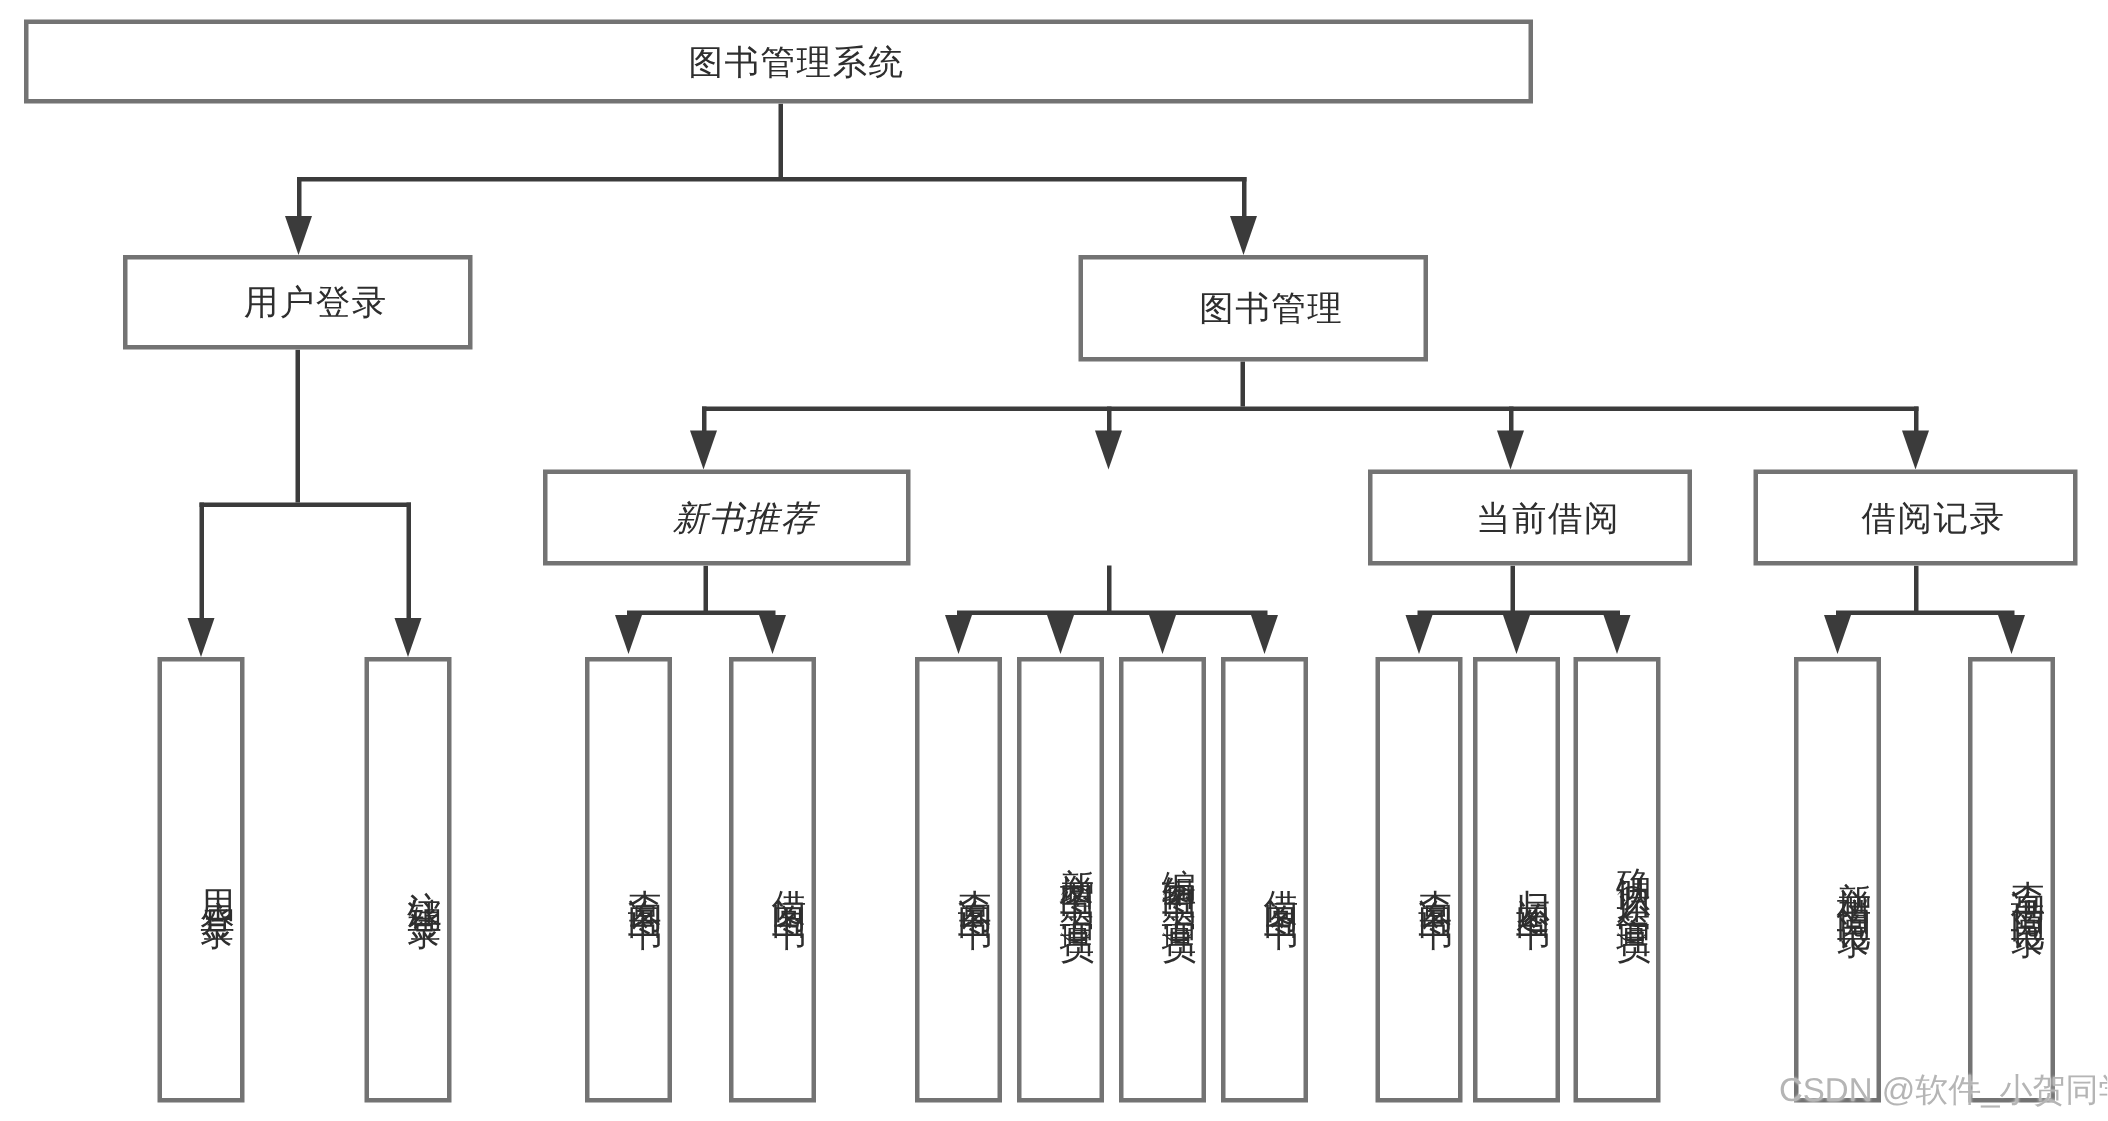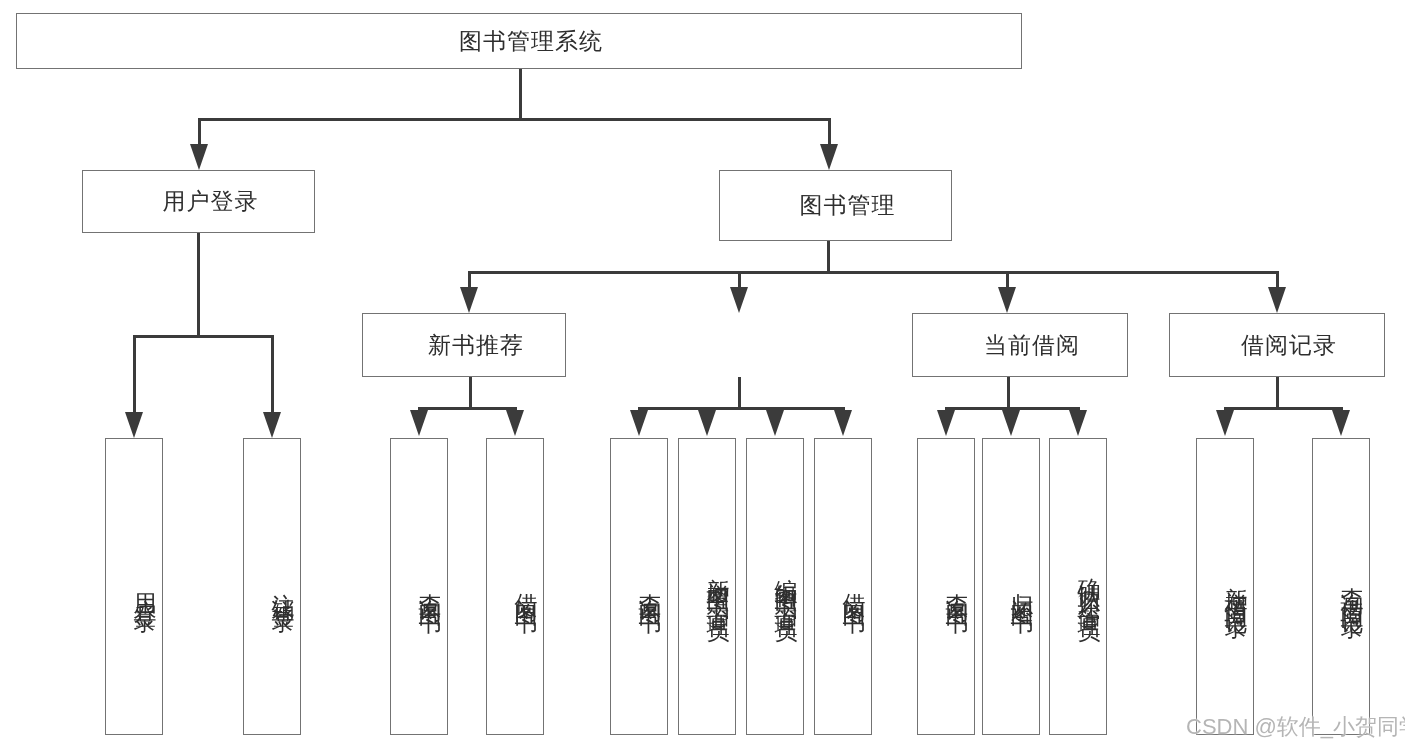--- a/index.html
+++ b/index.html
@@ -6,31 +6,31 @@
   .canvas{
     position:relative;
     width:1405px;height:747px;
     background:#ffffff;
     font-family:"Liberation Sans","DejaVu Sans",sans-serif;
     overflow:hidden;
   }
   .box{
     position:absolute;
     box-sizing:border-box;
-    border:1px solid #737373;
+    border:3px solid #737373;
     background:#ffffff;
     display:flex;align-items:center;justify-content:center;
     color:#2e2e2e;
     padding-left:24px;
   }
   .hnode{font-size:23px;letter-spacing:1px;}
   .root{left:16px;top:13px;width:1006px;height:56px;}
   .n-user-login{left:82px;top:170px;width:233px;height:63px;}
   .n-book-mgmt{left:719px;top:170px;width:233px;height:71px;}
-  .n-new-book{left:362px;top:313px;width:204px;height:64px;}
+  .n-new-book{left:362px;top:313px;width:245px;height:64px;font-style:italic;}
   .n-book-borrow{left:631px;top:313px;width:216px;height:64px;}
   .n-current-borrow{left:900px;top:313px;width:216px;height:64px;margin-left:12px;}
   .n-borrow-record{left:1169px;top:313px;width:216px;height:64px;}
   .leaf{top:438px;width:58px;height:297px;}
   .leaf span{
     writing-mode:vertical-rl;
     text-orientation:mixed;
     font-size:23px;
     letter-spacing:6px;
     color:#2e2e2e;

